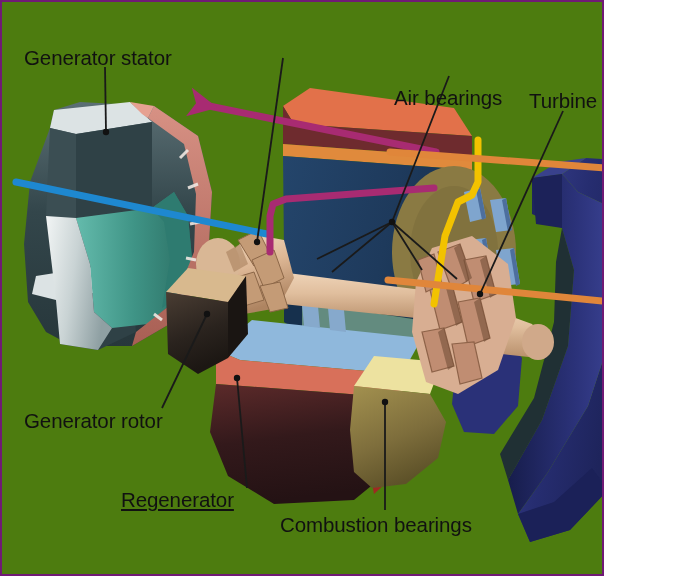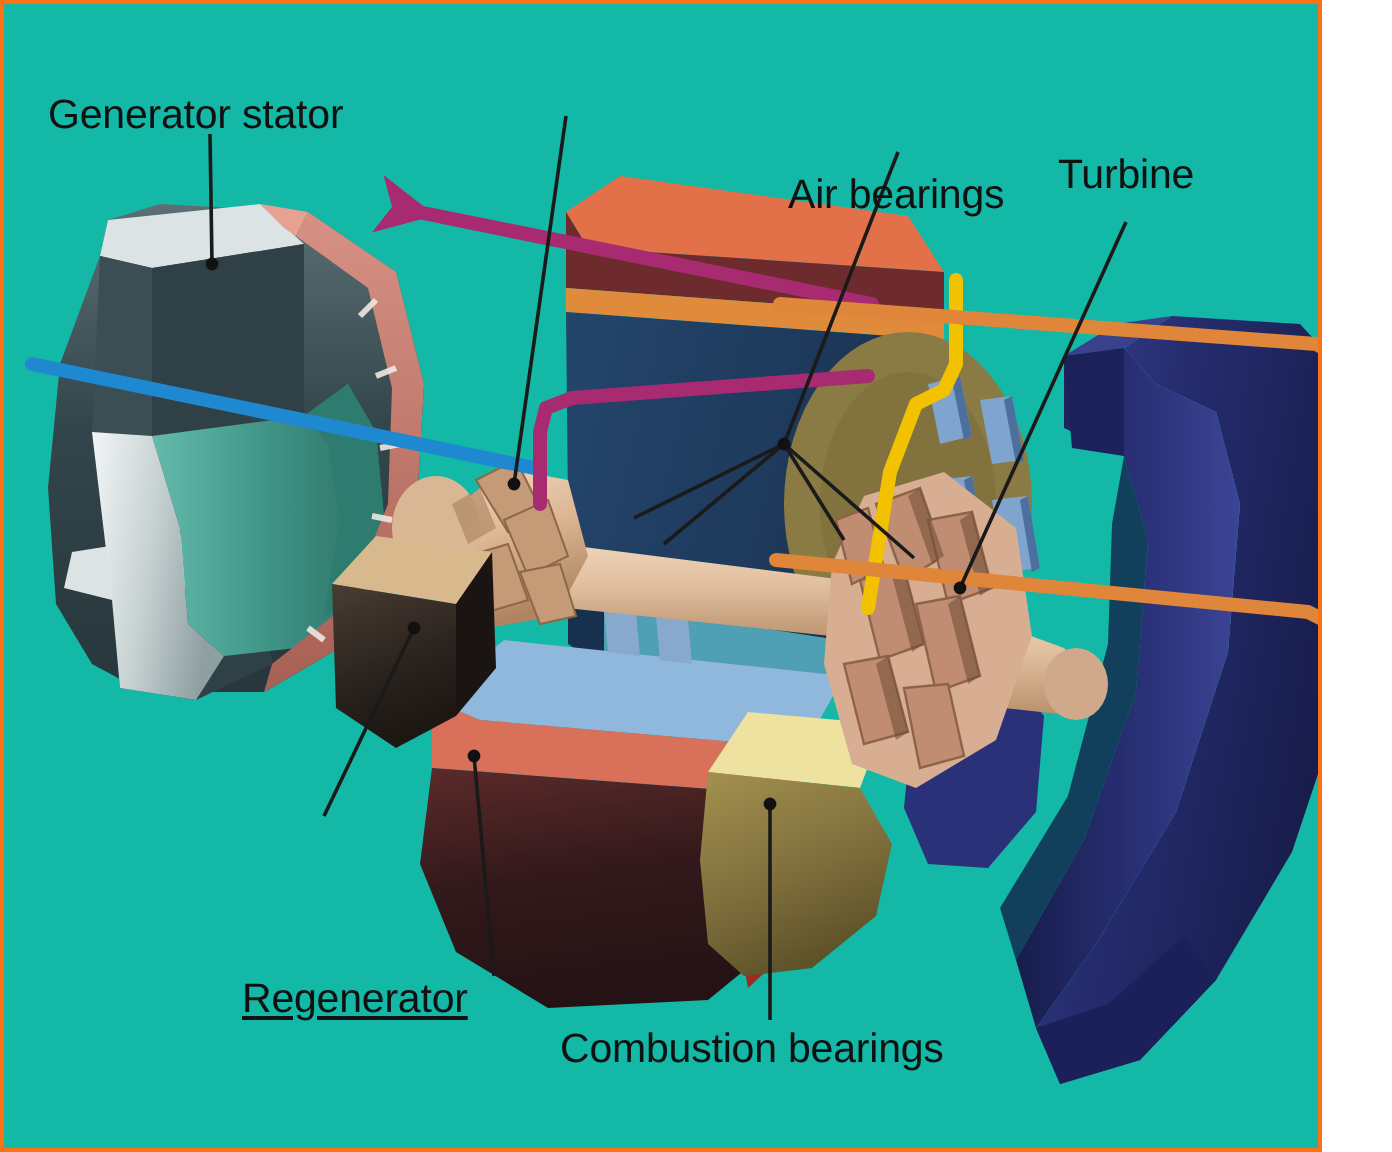--- a/index.html
+++ b/index.html
@@ -1,24 +1,24 @@
 <!DOCTYPE html>
 <html><head>
 <meta charset="utf-8">
 <title>Microturbine Cutaway Diagram</title>
 <style>
   html,body{margin:0;padding:0;background:#ffffff;}
   body{font-family:"Liberation Sans","DejaVu Sans",sans-serif;}
 
   #frame{
     position:relative;
-    width:661px;height:576px;
-    background:#14b8a6;
+    width:604px;height:576px;
+    background:#4d7c0f;
     box-sizing:border-box;
-    border:2px solid #f97316;
+    border:2px solid #701a75;
     overflow:hidden;
   }
   #stage{position:absolute;inset:0;}
   #svgstage{position:absolute;left:0;top:0;width:696px;height:576px;}
 
   .lbl{
     position:absolute;
     color:#111111;
     font-size:20.5px;
     line-height:1;
@@ -294,18 +294,19 @@
           <circle cx="390" cy="220" r="3.2"></circle>
           <circle cx="478" cy="292" r="3.2"></circle>
           <circle cx="205" cy="312" r="3.2"></circle>
           <circle cx="235" cy="376" r="3.2"></circle>
           <circle cx="383" cy="400" r="3.2"></circle>
         </g>
     </svg>
 
     <div class="lbl" style="left:22px;top:46px;">Generator stator</div>
     <div class="lbl" style="left:392px;top:54px;margin-top:32px;">Air bearings</div>
-    <div class="lbl" style="left:527px;top:76px;">Turbine</div>
+    <div class="lbl" style="left:527px;top:89px;">Turbine</div>
+    <div class="lbl" style="left:22px;top:409px;">Generator rotor</div>
     <div class="lbl" style="left:119px;top:488px;text-decoration:underline;">Regenerator</div>
     <div class="lbl" style="left:278px;top:513px;">Combustion bearings</div>
 
   </div>
 </div>
 
 </body></html>

